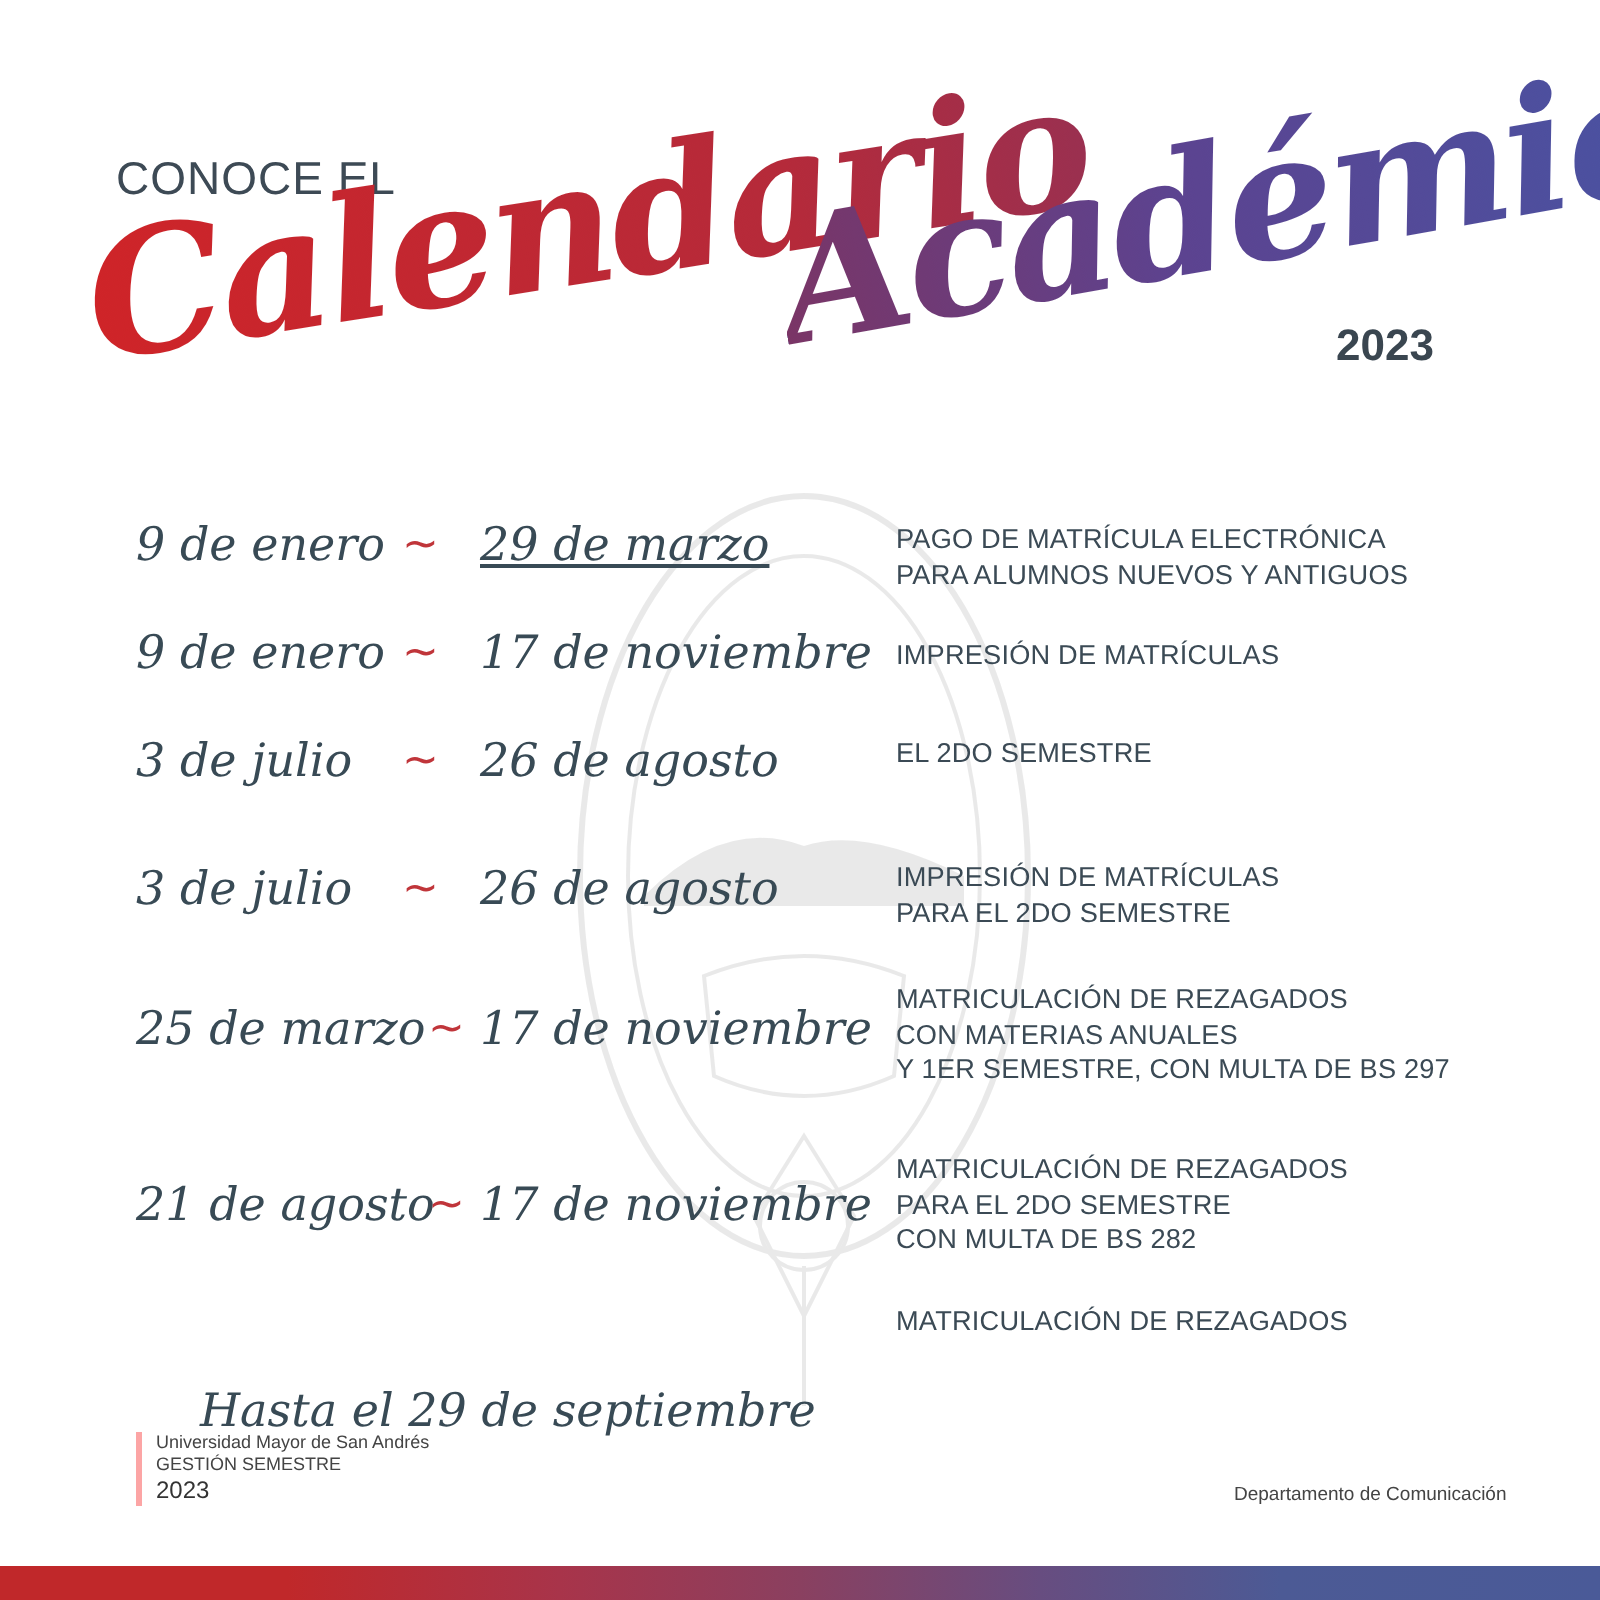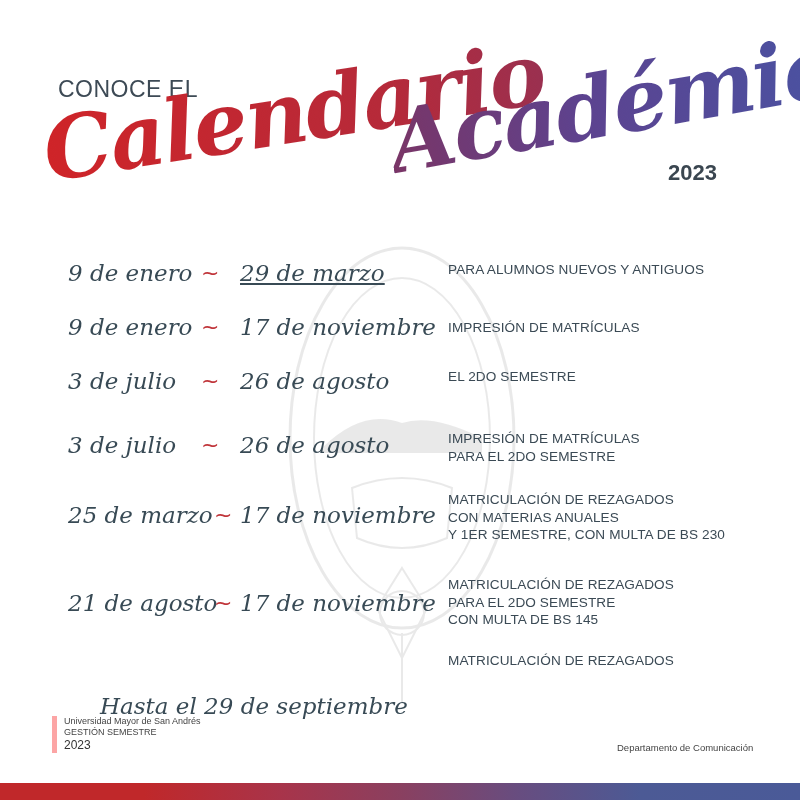--- a/index.html
+++ b/index.html
@@ -12,21 +12,21 @@
   .year { position:absolute; left:668px; top:160px; font-size:22px; font-weight:bold; color:#3a4650; }
   .rows { position:absolute; left:0; top:0; width:800px; }
   .row { position:absolute; left:0; width:800px; }
   .dates { position:absolute; left:68px; font-family:"DejaVu Serif", serif; font-style:italic; font-size:23px; color:#384a55; white-space:nowrap; }
   .from { position:absolute; left:0; }
   .tilde { position:absolute; color:#c0353a; font-style:normal; font-family:"DejaVu Sans", sans-serif; font-size:22px; }
   .to { position:absolute; }
   .single { position:absolute; left:32px;margin-top:43px; }
   .desc { position:absolute; left:448px; font-size:13.6px; line-height:17.5px; color:#3b4a55; letter-spacing:0.1px; }
   .desc div { white-space:nowrap; }
-  .footer-left { position:absolute; left:52px; top:716px; border-left:5px solid #fca5a5; padding-left:7px; }
+  .footer-left { position:absolute; left:68px; top:716px; border-left:3px solid #fca5a5; padding-left:7px; }
   .footer-left .l1 { font-size:9px; color:#444; line-height:11px; }
   .footer-left .l2 { font-size:9px; color:#444; line-height:11px; }
   .footer-left .l3 { font-size:12px; color:#333; line-height:15px; }
   .footer-right { position:absolute; left:617px; top:742px; font-size:9.5px; color:#444; }
   .bottom-bar { position:absolute; left:0; top:783px; width:800px; height:17px; background:linear-gradient(90deg,#c0282a 0%,#c0282a 18%,#a8344a 35%,#8a4060 50%,#674d80 65%,#4c5a95 80%,#4a5a98 100%); }
 </style>
 </head>
 <body>
 
 <svg class="watermark" viewBox="0 0 240 470">
@@ -46,20 +46,21 @@
 
 <div class="rows">
 
   <div class="row" style="top:258px;">
     <div class="dates" style="top:2px;">
       <span class="from">9 de enero</span>
       <span class="tilde" style="left:133px;top:0;">~</span>
       <span class="to" style="left:172px;text-decoration:underline;">29 de marzo</span>
     </div>
     <div class="desc" style="top:3px;">
+      <div>PAGO DE MATRÍCULA ELECTRÓNICA</div>
       <div>PARA ALUMNOS NUEVOS Y ANTIGUOS</div>
     </div>
   </div>
 
   <div class="row" style="top:312px;">
     <div class="dates" style="top:2px;">
       <span class="from">9 de enero</span>
       <span class="tilde" style="left:133px;top:0;">~</span>
       <span class="to" style="left:172px;">17 de noviembre</span>
     </div>
@@ -93,34 +94,34 @@
 
   <div class="row" style="top:500px;">
     <div class="dates" style="top:2px;">
       <span class="from">25 de marzo</span>
       <span class="tilde" style="left:146px;top:0;">~</span>
       <span class="to" style="left:172px;">17 de noviembre</span>
     </div>
     <div class="desc" style="top:-9px;">
       <div>MATRICULACIÓN DE REZAGADOS</div>
       <div>CON MATERIAS ANUALES</div>
-      <div>Y 1ER SEMESTRE, CON MULTA DE BS 230</div>
+      <div>Y 1ER SEMESTRE, CON MULTA DE BS 297</div>
     </div>
   </div>
 
   <div class="row" style="top:588px;">
     <div class="dates" style="top:2px;">
       <span class="from">21 de agosto</span>
       <span class="tilde" style="left:146px;top:0;">~</span>
       <span class="to" style="left:172px;">17 de noviembre</span>
     </div>
     <div class="desc" style="top:-12px;">
       <div>MATRICULACIÓN DE REZAGADOS</div>
       <div>PARA EL 2DO SEMESTRE</div>
-      <div>CON MULTA DE BS 145</div>
+      <div>CON MULTA DE BS 282</div>
     </div>
   </div>
 
   <div class="row" style="top:648px;">
     <div class="dates" style="top:2px;">
       <span class="single">Hasta el 29 de septiembre</span>
     </div>
     <div class="desc" style="top:4px;">
       <div>MATRICULACIÓN DE REZAGADOS</div>
     </div>

